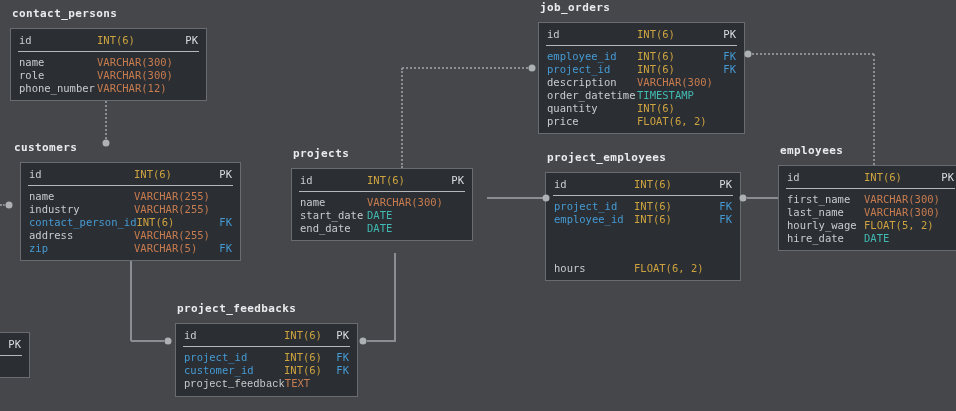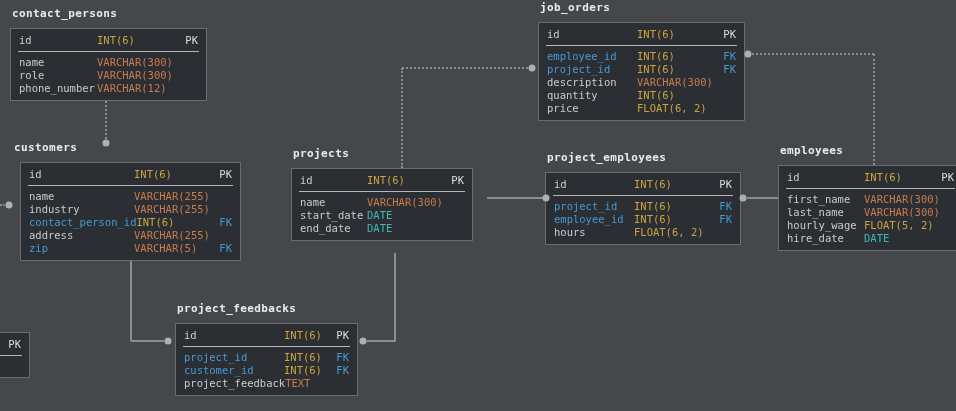--- a/index.html
+++ b/index.html
@@ -163,20 +163,25 @@
             <span class="col-name n-fk" style="min-width: 90px;">project_id</span>
             <span class="col-type t-num">INT(6)</span>
             <span class="col-key k-fk">FK</span>
           </div>
           <div class="tbl-row">
             <span class="col-name" style="min-width: 90px;">description</span>
             <span class="col-type t-str">VARCHAR(300)</span>
             <span class="col-key k-fk"></span>
           </div>
           <div class="tbl-row">
+            <span class="col-name" style="min-width: 90px;">order_datetime</span>
+            <span class="col-type t-date">TIMESTAMP</span>
+            <span class="col-key k-fk"></span>
+          </div>
+          <div class="tbl-row">
             <span class="col-name" style="min-width: 90px;">quantity</span>
             <span class="col-type t-num">INT(6)</span>
             <span class="col-key k-fk"></span>
           </div>
           <div class="tbl-row">
             <span class="col-name" style="min-width: 90px;">price</span>
             <span class="col-type t-num">FLOAT(6, 2)</span>
             <span class="col-key k-fk"></span>
           </div>
         </div>
@@ -224,21 +229,21 @@
             <span class="col-name n-fk" style="min-width: 80px;">project_id</span>
             <span class="col-type t-num">INT(6)</span>
             <span class="col-key k-fk">FK</span>
           </div>
           <div class="tbl-row">
             <span class="col-name n-fk" style="min-width: 80px;">employee_id</span>
             <span class="col-type t-num">INT(6)</span>
             <span class="col-key k-fk">FK</span>
           </div>
           <div class="tbl-row">
-            <span class="col-name" style="min-width: 80px;">hours</span>
+            <span class="col-name" style="min-width: 80px; margin-top: 36px;">hours</span>
             <span class="col-type t-num">FLOAT(6, 2)</span>
             <span class="col-key k-fk"></span>
           </div>
         </div>
       </div>
     </div>
     <div class="tbl" style="left: 778px; top: 165px; width: 185px;">
       <div class="tbl-title">employees</div>
       <div class="tbl-box">
         <div class="tbl-header">
@@ -285,21 +290,21 @@
             <span class="col-name n-fk" style="min-width: 100px;">project_id</span>
             <span class="col-type t-num">INT(6)</span>
             <span class="col-key k-fk">FK</span>
           </div>
           <div class="tbl-row">
             <span class="col-name n-fk" style="min-width: 100px;">customer_id</span>
             <span class="col-type t-num">INT(6)</span>
             <span class="col-key k-fk">FK</span>
           </div>
           <div class="tbl-row">
-            <span class="col-name" style="min-width: 100px;">project_feedback</span>
+            <span class="col-name" style="min-width: 100px; font-family: Liberation Mono, monospace;">project_feedback</span>
             <span class="col-type t-str">TEXT</span>
             <span class="col-key k-fk"></span>
           </div>
         </div>
       </div>
     </div>
     <div class="tbl" style="left: -52px; top: 332px; width: 82px;">
       <div class="tbl-box">
         <div class="tbl-header">
           <span class="col-name" style="min-width: 20px;"></span>

